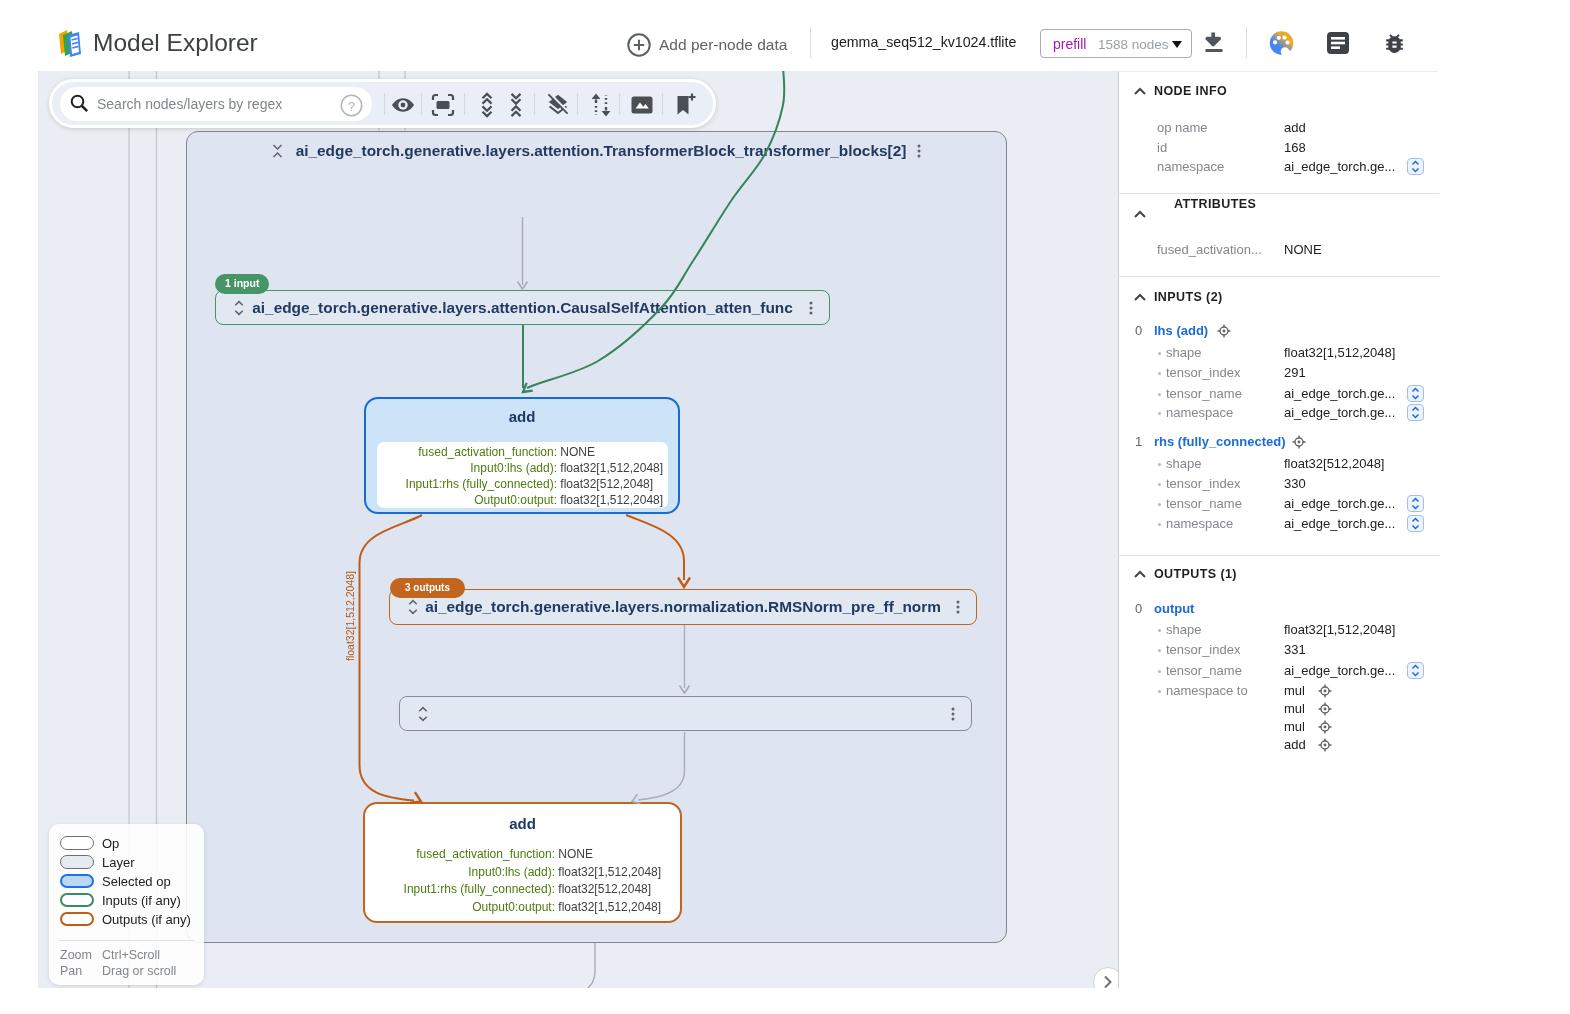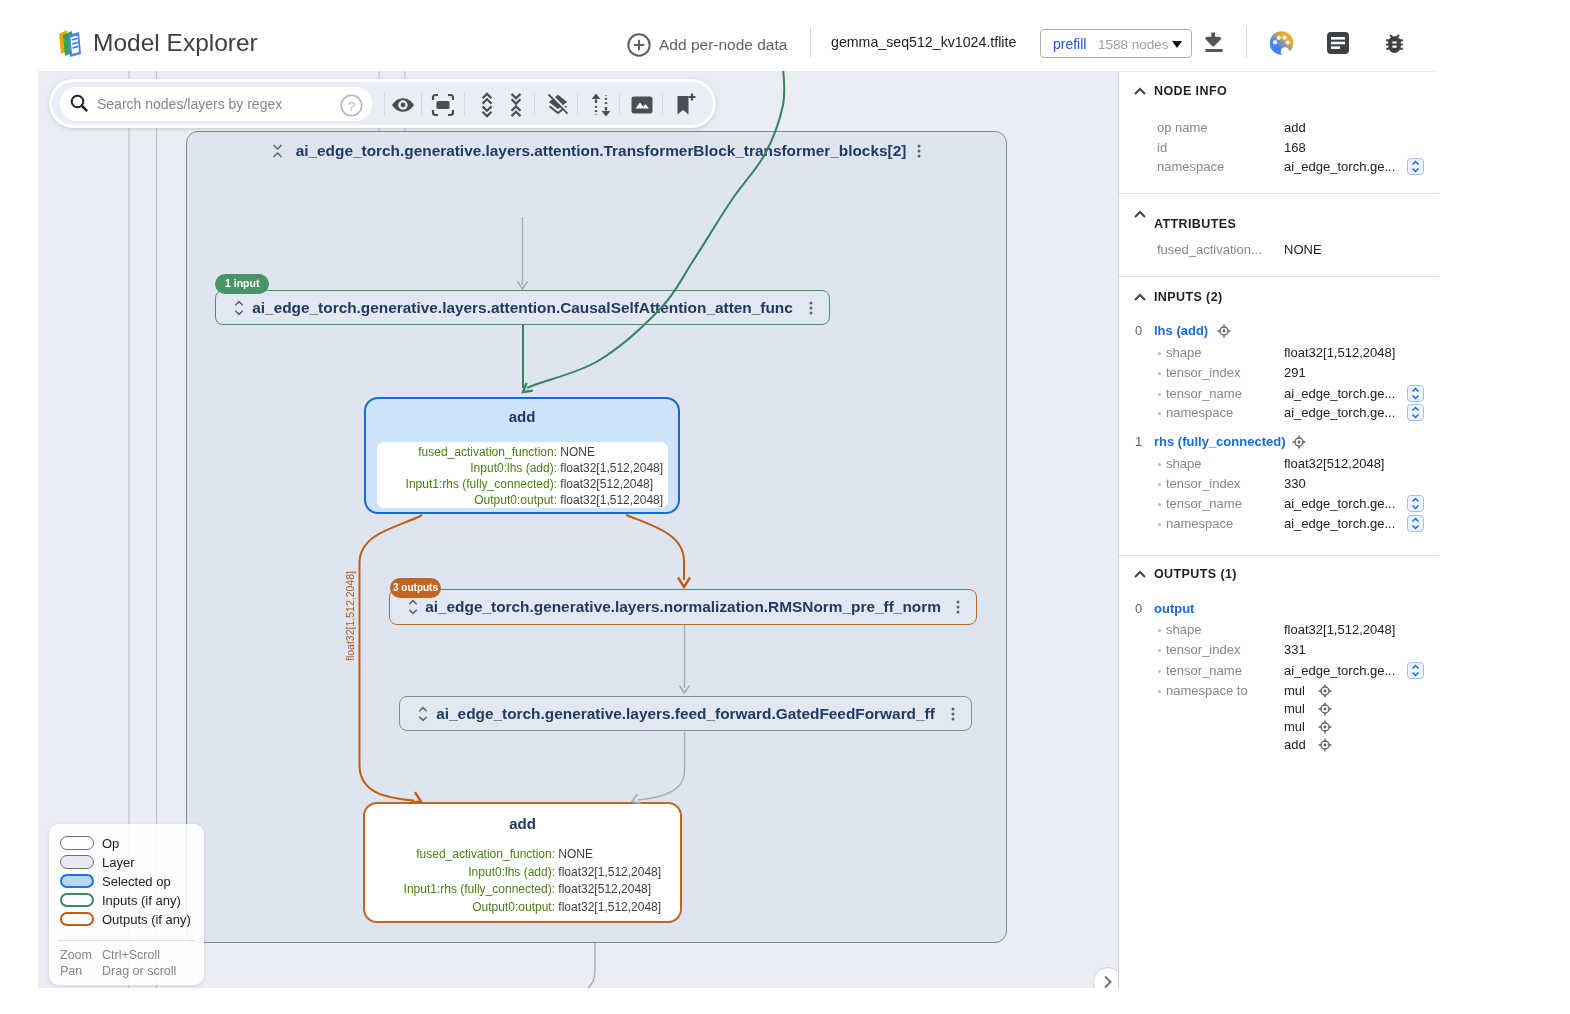--- a/index.html
+++ b/index.html
@@ -4,21 +4,21 @@
 <style>
   * { margin:0; padding:0; box-sizing:border-box; }
   html,body { width:1570px; height:1014px; background:#fff; font-family:"Liberation Sans", sans-serif; overflow:hidden; }
   .abs { position:absolute; }
   
   #header { position:absolute; left:4px; top:0; width:1570px; height:55px; background:#fff; }
   #logo-text { position:absolute; left:89px; top:29px; font-size:24.5px; color:#3c4043; letter-spacing:0px; }
   #addnode { position:absolute; font-size:15.5px; color:#5f6368; }
   #fname { position:absolute; left:827px; top:34px; font-size:14.2px; font-weight:normal; color:#202124; }
   #gselect { position:absolute; left:1036px; top:29px; width:152px; height:29px; border:1px solid #adadad; border-radius:4px; background:#fff; }
-  #gselect .p1 { position:absolute; left:12px; top:6px; font-size:14px; color:#1d4ed8;}
+  #gselect .p1 { position:absolute; left:12px; top:6px; font-size:14px; color:#a21caf;}
   #gselect .p2 { position:absolute; left:57px; top:7px; font-size:13.5px; color:#9aa0a6;}
   #gselect .tri { position:absolute; right:9px; top:11px; width:0; height:0; border-left:5px solid transparent; border-right:5px solid transparent; border-top:7px solid #111;}
   .hdiv { position:absolute; top:27px; width:1px; height:31px; background:#dadce0; }
   
   #canvas { position:absolute; left:38px; top:71px; width:1080px; height:917px; background:#eaedf3; overflow:hidden; }
   #edges { position:absolute; left:0; top:0; }
   
   #toolbar { position:absolute; left:11px; top:8px; width:667px; height:49px; background:#eaeef6; border:3px solid #fff; border-radius:25px; box-shadow:0 1px 4px rgba(60,64,67,.2); }
   #searchpill { position:absolute; left:8px; top:5px; width:312px; height:34px; background:#fff; border-radius:17px; }
   #searchpill .ph { position:absolute; left:37px; top:9px; font-size:14px; color:#80868b; }
@@ -187,38 +187,37 @@
     <div id="attrbox">
       <div class="attrrows" style="padding-top:1.5px;">
         <div><span class="k" style="width:180px;">fused_activation_function:</span>&nbsp;<span class="v">NONE</span></div>
         <div><span class="k" style="width:180px;">Input0:lhs (add):</span>&nbsp;<span class="v">float32[1,512,2048]</span></div>
         <div><span class="k" style="width:180px;">Input1:rhs (fully_connected):</span>&nbsp;<span class="v">float32[512,2048]</span></div>
         <div><span class="k" style="width:180px;">Output0:output:</span>&nbsp;<span class="v">float32[1,512,2048]</span></div>
       </div>
     </div>
   </div>
 
-  <div class="badge" style="left:352px; top:507px; padding:3px 3px; font-size:10px; background:#c2661f;">3 outputs</div>
+  <div class="badge" style="left:352px; top:507px; padding:3px 15px; font-size:10px; background:#c2661f;">3 outputs</div>
   <div class="opnode" style="left:351px; top:518px; width:588px; height:36px; border:1.6px solid #c2661f; background:#e2e8f2; z-index:2;">
     <svg class="updown" width="9" height="15" viewBox="0 0 9 15" style="left:15px;">
       <path d="M1 5 L4.5 1.5 L8 5 M1 10 L4.5 13.5 L8 10" fill="none" stroke="#5f6368" stroke-width="1.4"></path>
     </svg>
     <div class="lbl nodetitle">ai_edge_torch.generative.layers.normalization.RMSNorm_pre_ff_norm</div>
     <svg class="kebab" width="4" height="16" viewBox="0 0 4 16">
       <circle cx="2" cy="3" r="1.5" fill="#5f6368"></circle>
         <circle cx="2" cy="8" r="1.5" fill="#5f6368"></circle>
         <circle cx="2" cy="13" r="1.5" fill="#5f6368"></circle>
     </svg>
   </div>
 
   <div class="opnode" style="left:361px; top:625px; width:573px; height:35px;">
     <svg class="updown" width="9" height="15" viewBox="0 0 9 15" style="left:15px;">
       <path d="M1 5 L4.5 1.5 L8 5 M1 10 L4.5 13.5 L8 10" fill="none" stroke="#5f6368" stroke-width="1.4"></path>
     </svg>
-    <div class="lbl nodetitle">ai_edge_torch.generative.layers.feed_forward.GatedFeedForward_ff</div>
     <svg class="kebab" width="4" height="16" viewBox="0 0 4 16">
       <circle cx="2" cy="3" r="1.5" fill="#5f6368"></circle>
         <circle cx="2" cy="8" r="1.5" fill="#5f6368"></circle>
         <circle cx="2" cy="13" r="1.5" fill="#5f6368"></circle>
     </svg>
   </div>
 
   <div id="addbot">
     <div class="t" style="margin-top:11px;">add</div>
     <div class="attrrows" style="margin-top:14px;">
@@ -344,21 +343,21 @@
     <div class="prow-v" style="left:165px; top:68px;">168</div>
     <div class="prow-k" style="left:38px; top:87px;">namespace</div>
     <div class="prow-v" style="left:165px; top:87px;">ai_edge_torch.ge...</div>
     <div class="ewidget" style="left:288px; top:86px;"><svg width="15" height="15" viewBox="0 0 15 15" style="margin:0 0 0 0;">
         <path d="M4.5 5.5 L7.5 2.5 L10.5 5.5 M4.5 9.5 L7.5 12.5 L10.5 9.5" fill="none" stroke="#1a6bd8" stroke-width="1.5"></path>
       </svg></div>
     <div class="pdiv" style="top:121px;"></div>
     <svg class="pchev" style="left:14px; top:136px;" width="14" height="14" viewBox="0 0 14 14">
       <path d="M2 9 L7 4 L12 9" fill="none" stroke="#444" stroke-width="2"></path>
     </svg>
-    <div class="phead" style="top:145px;">ATTRIBUTES</div>
+    <div class="phead" style="top:125px;margin-left:20px;">ATTRIBUTES</div>
     <div class="prow-k" style="left:38px; top:170px;">fused_activation...</div>
     <div class="prow-v" style="left:165px; top:170px;">NONE</div>
     <div class="pdiv" style="top:204px;"></div>
     <svg class="pchev" style="left:14px; top:219px;" width="14" height="14" viewBox="0 0 14 14">
       <path d="M2 9 L7 4 L12 9" fill="none" stroke="#444" stroke-width="2"></path>
     </svg>
     <div class="phead" style="top:218px;">INPUTS (2)</div>
     <div class="idx" style="top:251px;">0</div>
     <div class="bluelink" style="left:35px; top:251px;">lhs (add)</div>
     <svg class="abs" style="left:98px; top:252px;" width="14" height="14" viewBox="0 0 14 14">

